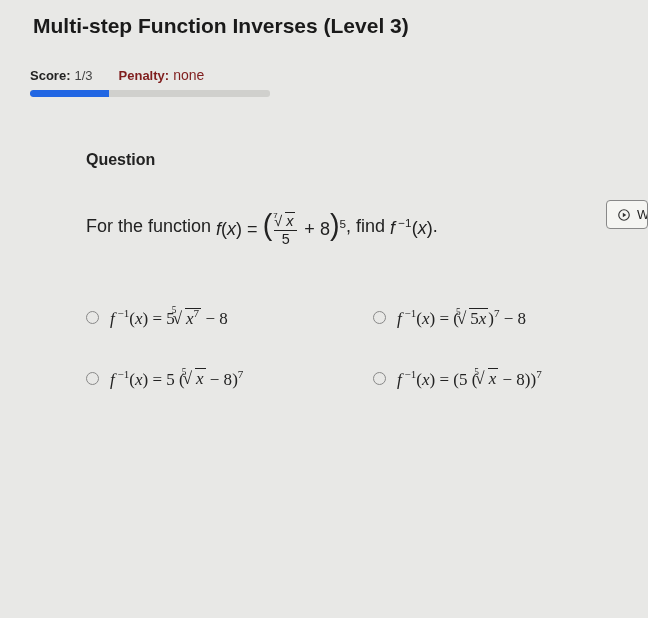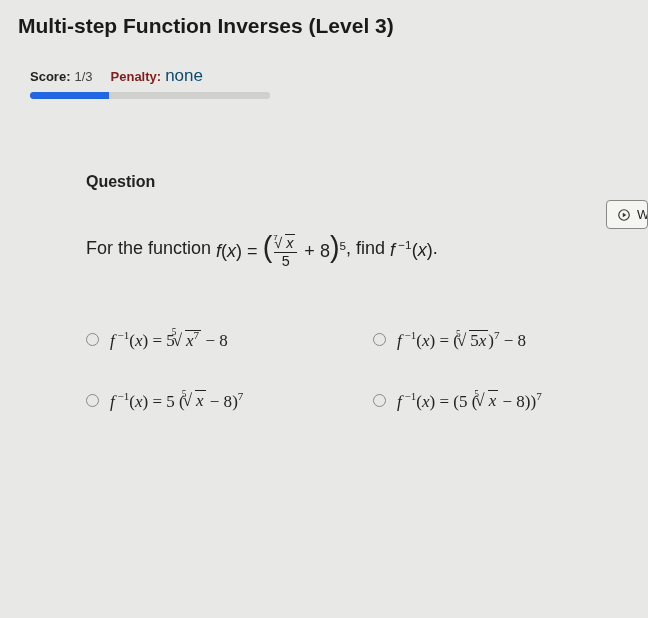--- a/index.html
+++ b/index.html
@@ -14,26 +14,26 @@
     color: #222;
   }
   .page {
     padding: 14px 18px 18px 18px;
   }
   .title {
     font-family: Verdana, Geneva, sans-serif;
     font-weight: 700;
     font-size: 21px;
     color: #1a1a1a;
-    margin: 0 0 28px 0;
+    margin: 0 0 28px 15px;
   }
   .score-row {
     display: flex;
-    align-items: center;
-    gap: 18px;
+    align-items: flex-start;
+    gap: 26px;
     padding-left: 12px;
     margin-bottom: 6px;
   }
   .score-label {
     font-family: Verdana, Geneva, sans-serif;
     font-weight: 700;
     font-size: 13px;
     color: #222;
   }
   .score-val {
@@ -42,22 +42,22 @@
     color: #444;
   }
   .penalty-label {
     font-family: Verdana, Geneva, sans-serif;
     font-weight: 700;
     font-size: 13px;
     color: #7f1d1d;
   }
   .penalty-val {
     font-family: Verdana, Geneva, sans-serif;
-    font-size: 17px;
-    color: #0c4a6e;
+    font-size: 14px;
+    color: #7f1d1d;
   }
   .progress {
     width: 240px;
     height: 7px;
     background: #d0d0cd;
     border-radius: 3px;
     margin-left: 12px;
     margin-bottom: 40px;
     overflow: hidden;
   }
@@ -74,21 +74,20 @@
     display: flex;
     justify-content: space-between;
     align-items: center;
     margin-bottom: 40px;
   }
   .question-h {
     font-family: Verdana, Geneva, sans-serif;
     font-weight: 700;
     font-size: 16px;
     color: #222;
-    margin-top: 20px;
   }
   .watch-btn {
     border: 1px solid #888;
     border-radius: 4px;
     background: #f5f5f2;
     padding: 6px 10px 6px 10px;
     font-family: Verdana, Geneva, sans-serif;
     font-size: 13px;
     display: flex;
     align-items: center;

